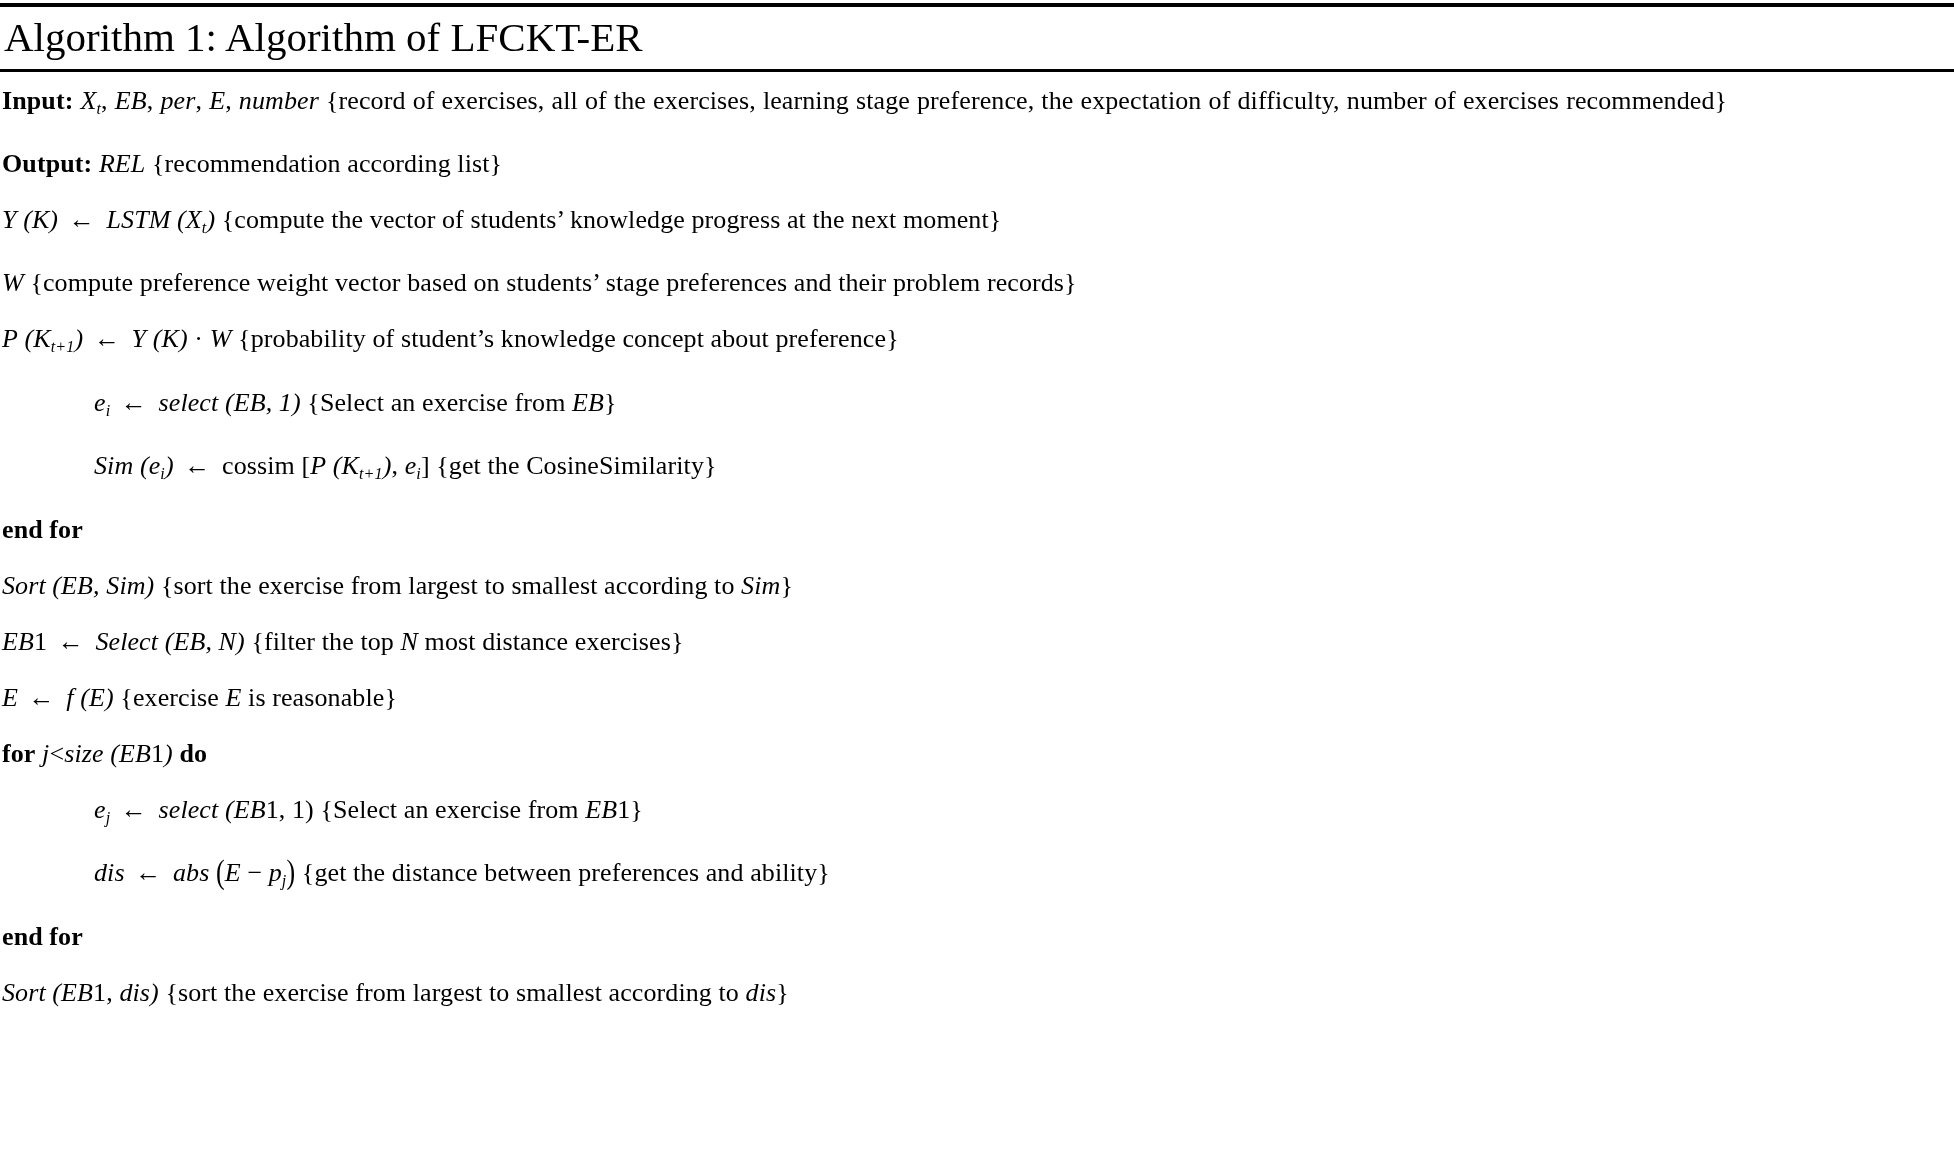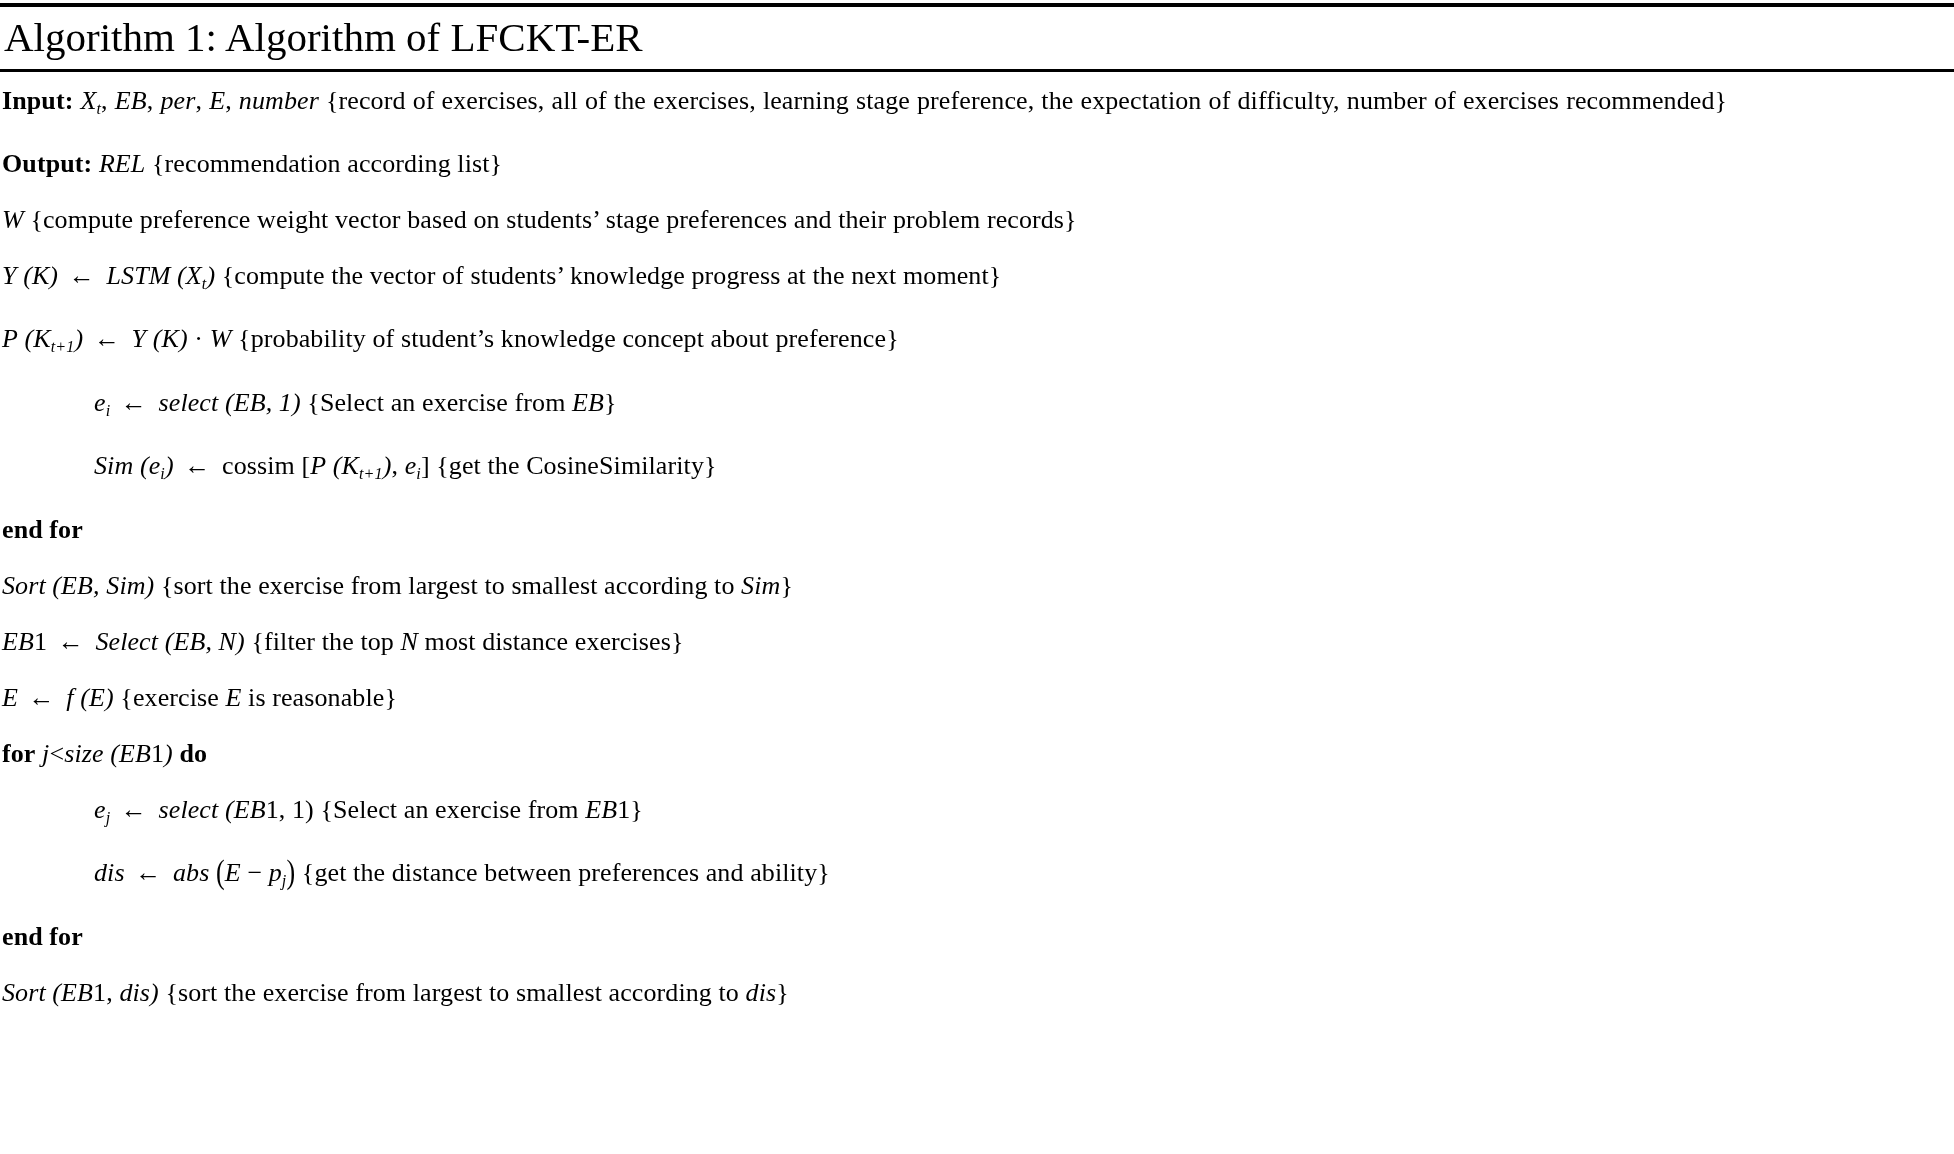--- a/index.html
+++ b/index.html
@@ -104,23 +104,23 @@
   </div>
 
   <div class="rule-mid"></div>
 
   <div class="body-lines">
 
     <div class="line wrapline justified"><b>Input:</b> <i>X</i><span class="sub">t</span><span class="roman">, </span><i>EB</i><span class="roman">, </span><i>per</i><span class="roman">, </span><i>E</i><span class="roman">, </span><i>number</i> <span class="roman">{record of exercises, all of the exercises, learning stage preference, the expectation of difficulty, number of exercises recommended}</span></div>
 
     <div class="line"><b>Output:</b> <i>REL</i> <span class="roman">{recommendation according list}</span></div>
 
+    <div class="line"><i>Y</i> <i>(K)</i> <span class="arrow">←</span> <i>LSTM</i> <i>(X</i><span class="sub">t</span><i>)</i> <span class="roman">{compute the vector of students’ knowledge progress at the next moment}</span></div>
+
     <div class="line"><i>W</i> <span class="roman">{compute preference weight vector based on students’ stage preferences and their problem records}</span></div>
-
-    <div class="line"><i>Y</i> <i>(K)</i> <span class="arrow">←</span> <i>LSTM</i> <i>(X</i><span class="sub">t</span><i>)</i> <span class="roman">{compute the vector of students’ knowledge progress at the next moment}</span></div>
 
     <div class="line"><i>P</i> <i>(K</i><span class="sub">t+1</span><i>)</i> <span class="arrow">←</span> <i>Y</i> <i>(K)</i> <span class="roman">·</span> <i>W</i> <span class="roman">{probability of student’s knowledge concept about preference}</span></div>
 
 
     <div class="line indent1"><i>e</i><span class="sub">i</span> <span class="arrow">←</span> <i>select</i> <i>(EB, 1)</i> <span class="roman">{Select an exercise from </span><i>EB</i><span class="roman">}</span></div>
 
     <div class="line indent1"><i>Sim</i> <i>(e</i><span class="sub">i</span><i>)</i> <span class="arrow">←</span> <span class="roman">cossim</span> <span class="roman">[</span><i>P</i> <i>(K</i><span class="sub">t+1</span><i>)</i><span class="roman">, </span><i>e</i><span class="sub">i</span><span class="roman">]</span> <span class="roman">{get the CosineSimilarity}</span></div>
 
     <div class="line"><b>end for</b></div>
 

